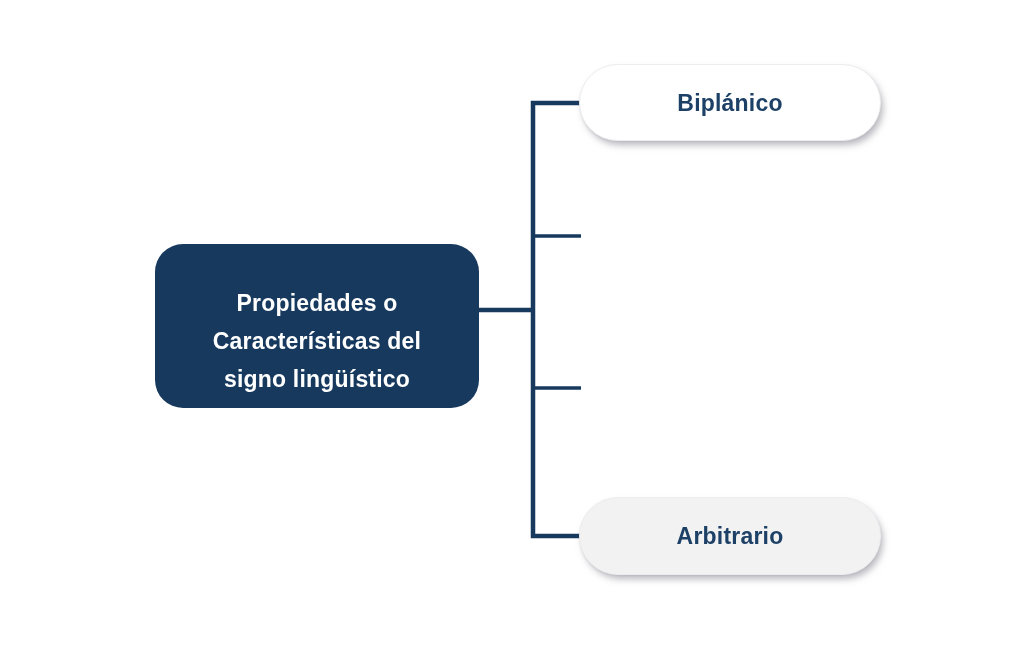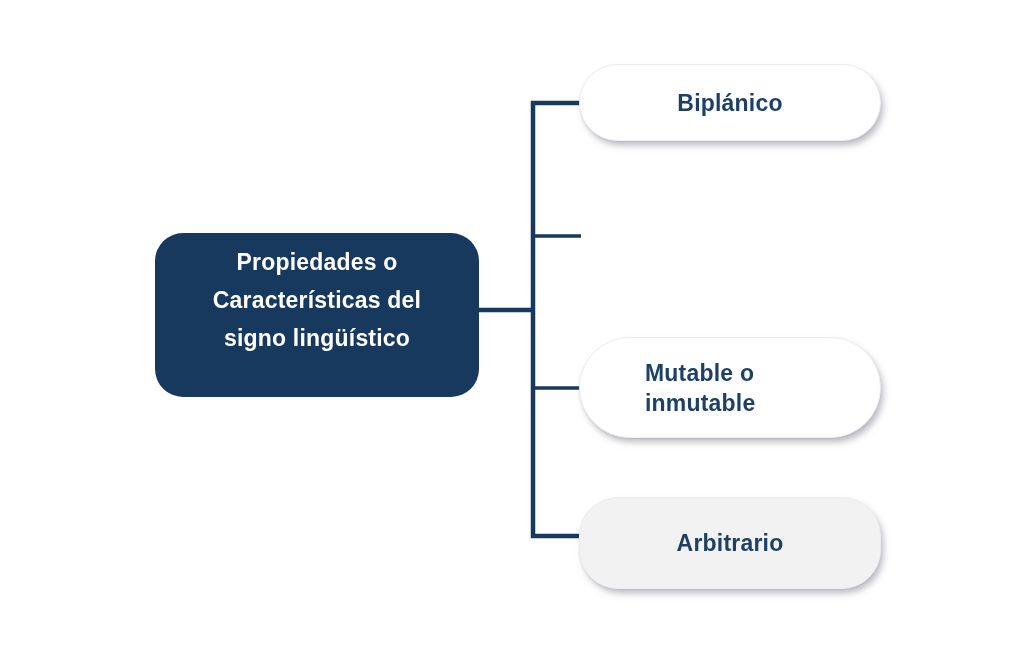--- a/index.html
+++ b/index.html
@@ -19,65 +19,65 @@
     position: absolute;
     left: 0;
     top: 0;
     width: 1035px;
     height: 653px;
     pointer-events: none;
   }
   .root-node {
     position: absolute;
     left: 155px;
-    top: 233px;
+    top: 244px;
     width: 324px;
     height: 164px;
     background: #17395e;
     border-radius: 28px;
     display: flex;
-    align-items: flex-start;
+    align-items: flex-end;
     justify-content: center;
     box-sizing: border-box;
     padding: 10px 24px;
   }
   .root-node .label {
     color: #ffffff;
     font-size: 23px;
     font-weight: bold;
     line-height: 38px;
     text-align: center;
     letter-spacing: 0.2px;
   }
   .branch-node {
     position: absolute;
     left: 579px;
     width: 302px;
     box-sizing: border-box;
     display: flex;
     align-items: center;
     justify-content: center;
-    text-align: left;
+    text-align: right;
     border: 1px solid #ededf0;
     box-shadow: 3px 5px 7px -1px rgba(125,125,138,0.55), 0 1px 2px rgba(0,0,0,0.06);
   }
   .branch-node .label {
     color: #1d4066;
     font-size: 23px;
     font-weight: bold;
     line-height: 30px;
     letter-spacing: 0.2px;
   }
   .branch-white { background: #ffffff; }
   .branch-gray  { background: #f2f2f2; }
   .branch-1 { top: 64px;  height: 77px;  border-radius: 39px; }
   .branch-2 { top: 197px; height: 77px;  border-radius: 39px; }
   .branch-3 { top: 337px; height: 101px; border-radius: 51px; }
   .branch-3 .label { max-width: 170px; }
-  .branch-4 { top: 497px; height: 92px;  border-radius: 39px; }
+  .branch-4 { top: 497px; height: 78px;  border-radius: 39px; }
 </style>
 </head>
 <body>
 
 <div class="canvas">
 
   <svg class="connectors" viewBox="0 0 1035 653" xmlns="http://www.w3.org/2000/svg">
 
     <path d="M 478 310 H 533" stroke="#17395e" stroke-width="4.5" fill="none"></path>
 
@@ -89,21 +89,18 @@
 
   <div class="root-node">
     <span class="label">Propiedades o Características del signo lingüístico</span>
   </div>
 
   <div class="branch-node branch-1 branch-white">
     <span class="label">Biplánico</span>
   </div>
 
 
-  <div class="branch-node branch-3 branch-white">
-    <span class="label">Mutable o inmutable</span>
-  </div>
 
   <div class="branch-node branch-4 branch-gray">
     <span class="label">Arbitrario</span>
   </div>
 
 </div>
 
 </body></html>

